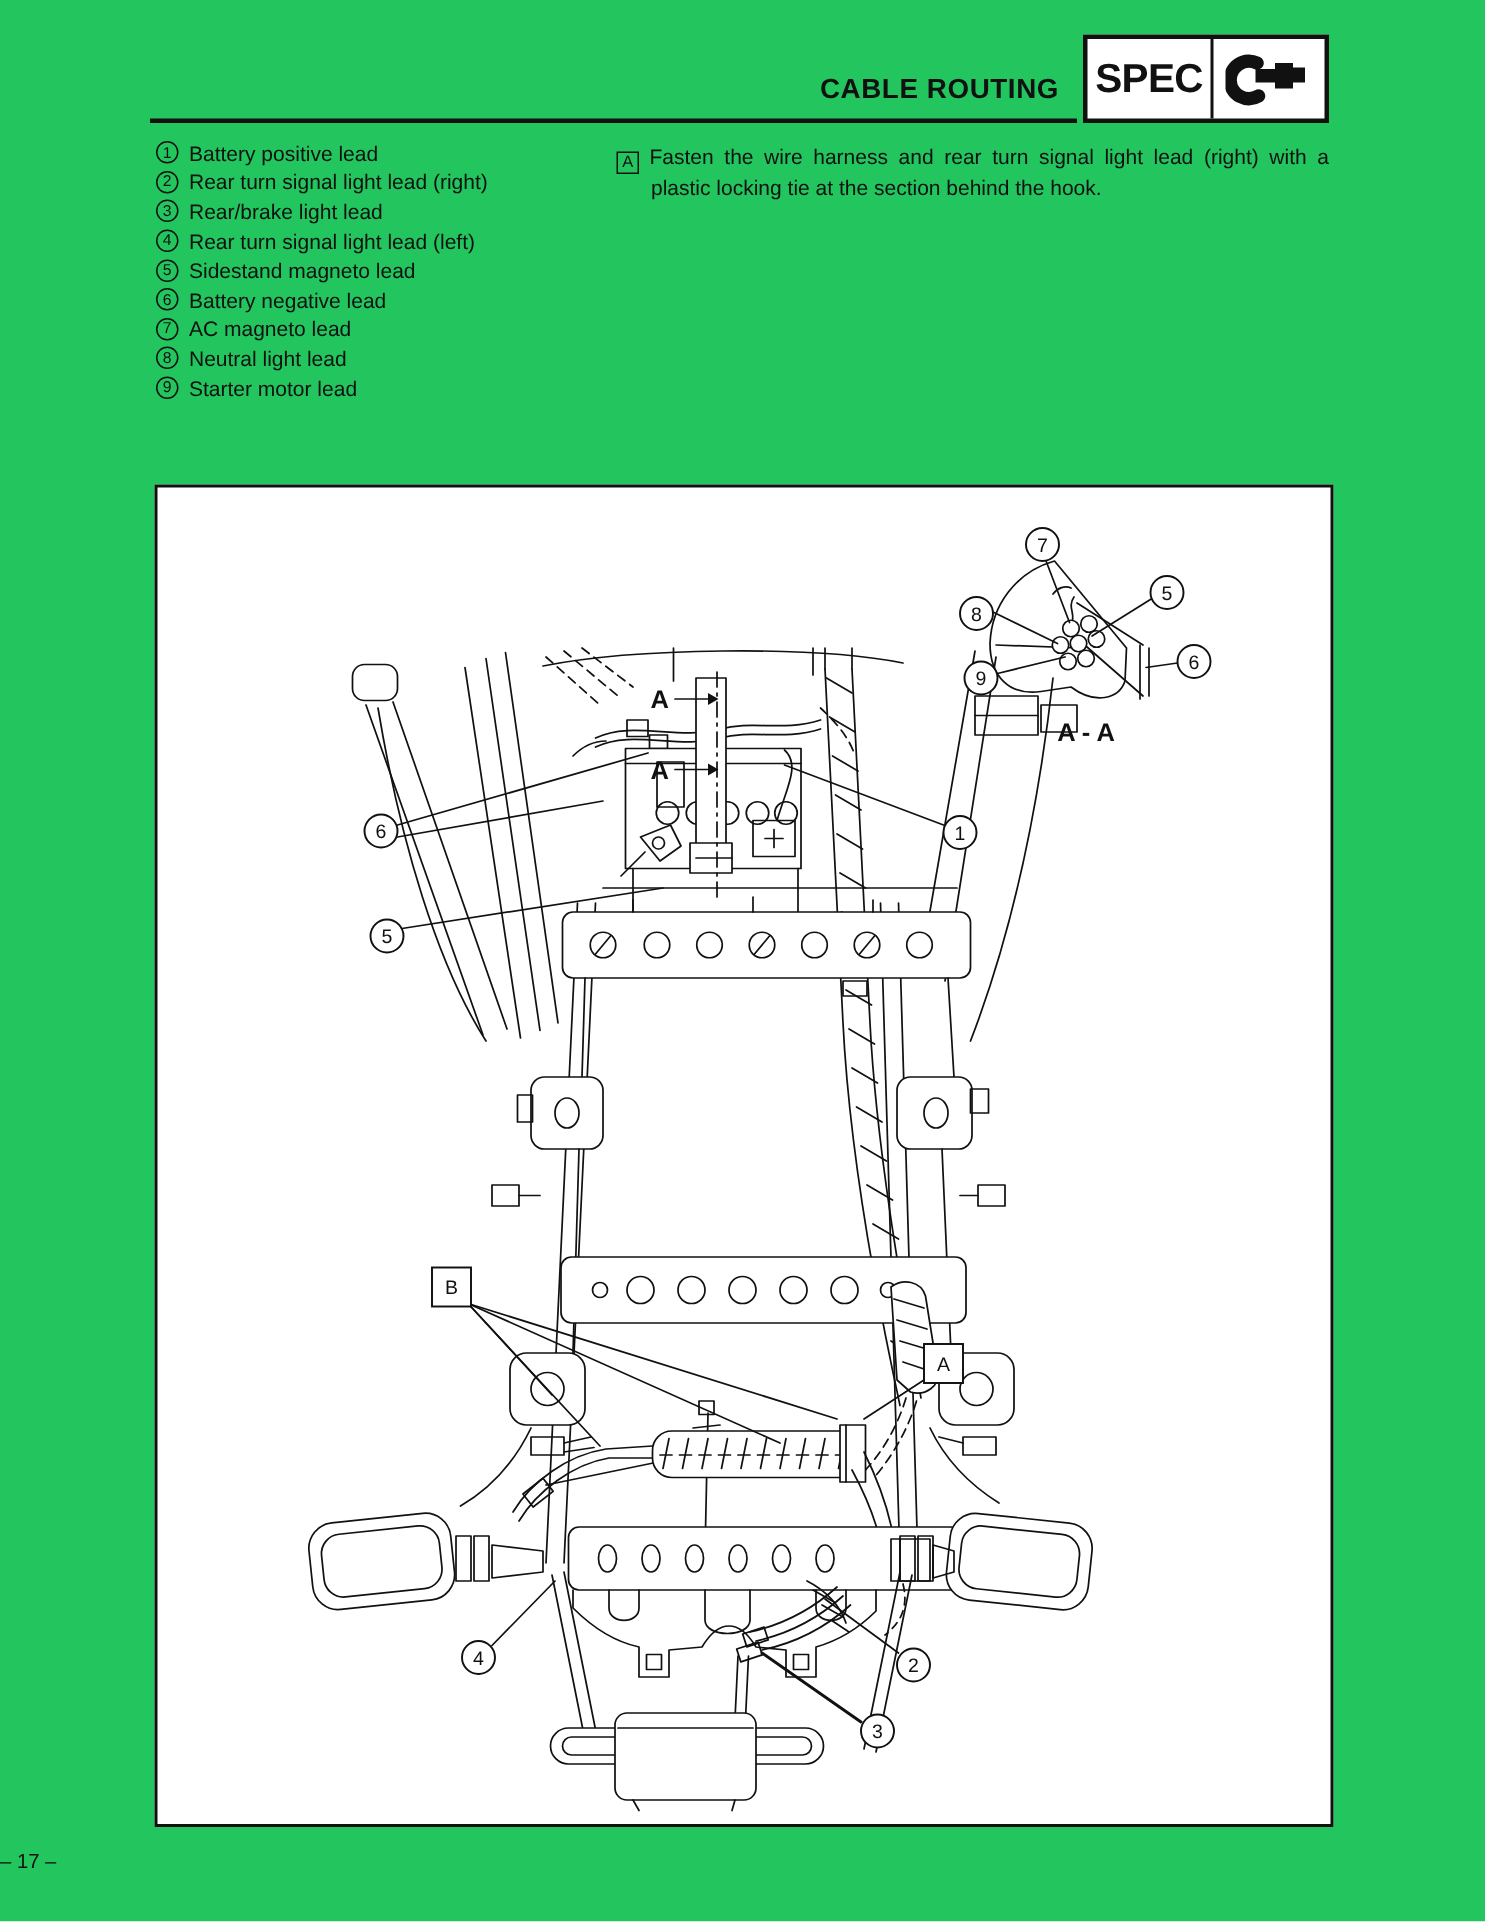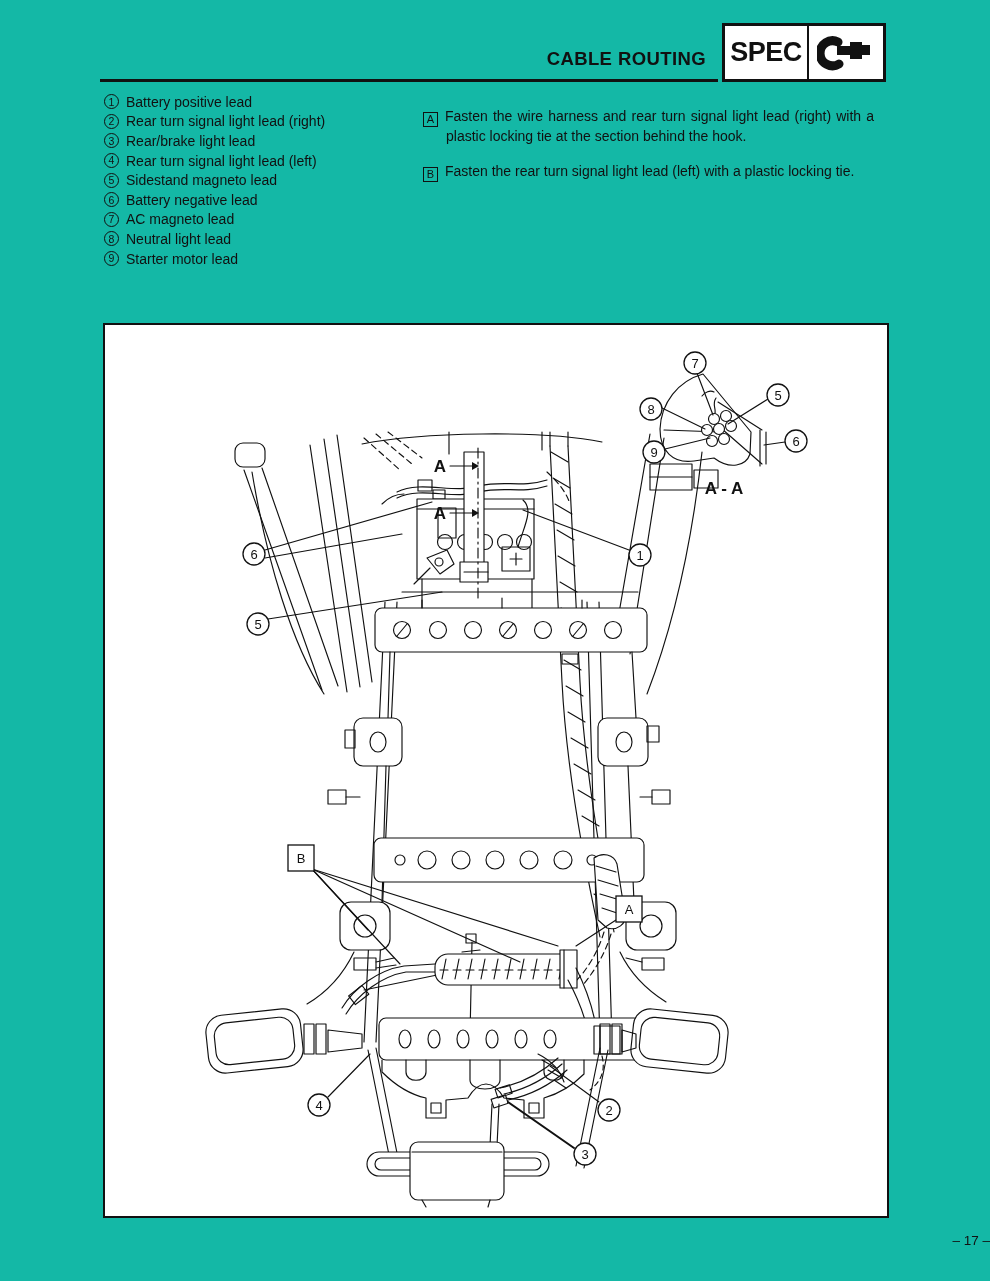--- a/index.html
+++ b/index.html
@@ -1,19 +1,19 @@
 <!DOCTYPE html>
 <html><head>
 <meta charset="utf-8">
 <style>
   * { margin:0; padding:0; box-sizing:border-box; }
   html,body { background:#ffffff; }
   body { font-family:"Liberation Sans", sans-serif; color:#111; }
   #page {
-    position:relative; width:990px; height:1281px; background:#14b8a6; overflow:hidden;
+    position:relative; width:990px; height:1281px; background:#22c55e; overflow:hidden;
   }
   
   #page-title {
     position:absolute; top:48px; right:284px;
     font-size:18.5px; font-weight:bold; letter-spacing:0.4px; white-space:nowrap;
   }
   #header-rule {
     position:absolute; left:100px; top:79px; width:618px; height:3px; background:#111;
   }
   #spec-box {
@@ -27,35 +27,35 @@
   #spec-box .cell-icon { flex:1; display:flex; align-items:center; justify-content:center; }
   
   #legend { position:absolute; left:104px; top:92px; width:300px; }
   .legend-item { display:flex; align-items:center; height:19.6px; font-size:14px; white-space:nowrap; }
   .circle-num {
     flex:0 0 auto; width:15px; height:15px; border:1.2px solid #111; border-radius:50%;
     display:inline-flex; align-items:center; justify-content:center;
     font-size:10.5px; line-height:1; margin-right:7px;
   }
   #notes { position:absolute; left:408px; top:92px; width:481px; }
-  .note { font-size:14px; line-height:19.6px; text-align:justify; padding-left:23px; text-indent:-23px; margin:15px; }
+  .note { font-size:14px; line-height:19.6px; text-align:justify; padding-left:23px; text-indent:-23px; margin:3px; }
   .box-key {
     display:inline-flex; width:15px; height:15px; border:1.2px solid #111;
     align-items:center; justify-content:center; font-size:11px; line-height:1;
     margin-right:7px; vertical-align:-2px; text-indent:0;
   }
   
   #diagram-frame {
     position:absolute; left:103px; top:323px; width:786px; height:895px;
     border:2px solid #111; background:#fff;
   }
   #diagram-frame svg { position:absolute; left:-2px; top:-2px; }
   
   #page-number {
-    position:absolute; left:0; right:0; top:1233px; text-align:right; font-size:13.5px;
+    position:absolute; left:0; right:0; top:1233px; text-align:left; font-size:13.5px;
   }
   svg text { font-family:"Liberation Sans", sans-serif; }
   .callout-digit { font-size:13px; }
   .label-letter { font-size:13px; }
   .section-a { font-size:17px; font-weight:bold; }
 </style>
 </head>
 <body>
 
 <div id="page">
@@ -108,21 +108,20 @@
         <span>Neutral light lead</span>
       </div>
     <div class="legend-item">
         <span class="circle-num">9</span>
         <span>Starter motor lead</span>
       </div>
   </div>
 
   <div id="notes">
     <p class="note"><span class="box-key">A</span><span>Fasten the wire harness and rear turn signal light lead (right) with a plastic locking tie at the section behind the hook.</span></p>
-    <p class="note"><span class="box-key">B</span><span>Fasten the rear turn signal light lead (left) with a plastic locking tie.</span></p>
   </div>
 
   <div id="diagram-frame">
     <svg width="790" height="899" viewBox="101 321 790 899">
       <g fill="none" stroke="#111" stroke-width="1.15" stroke-linecap="round" stroke-linejoin="round">
 
         <g>
           <path d="M701,372 C676,379 659,401 658,427 C658,449 671,462 692,459 L712,456 C728,468 744,464 748,452 L749,430 Z"></path>
           <path d="M714,396 C709,403 716,408 712,414 M700,394 C703,390 708,388 712,390"></path>
           <line x1="716" y1="400" x2="760" y2="428"></line>

